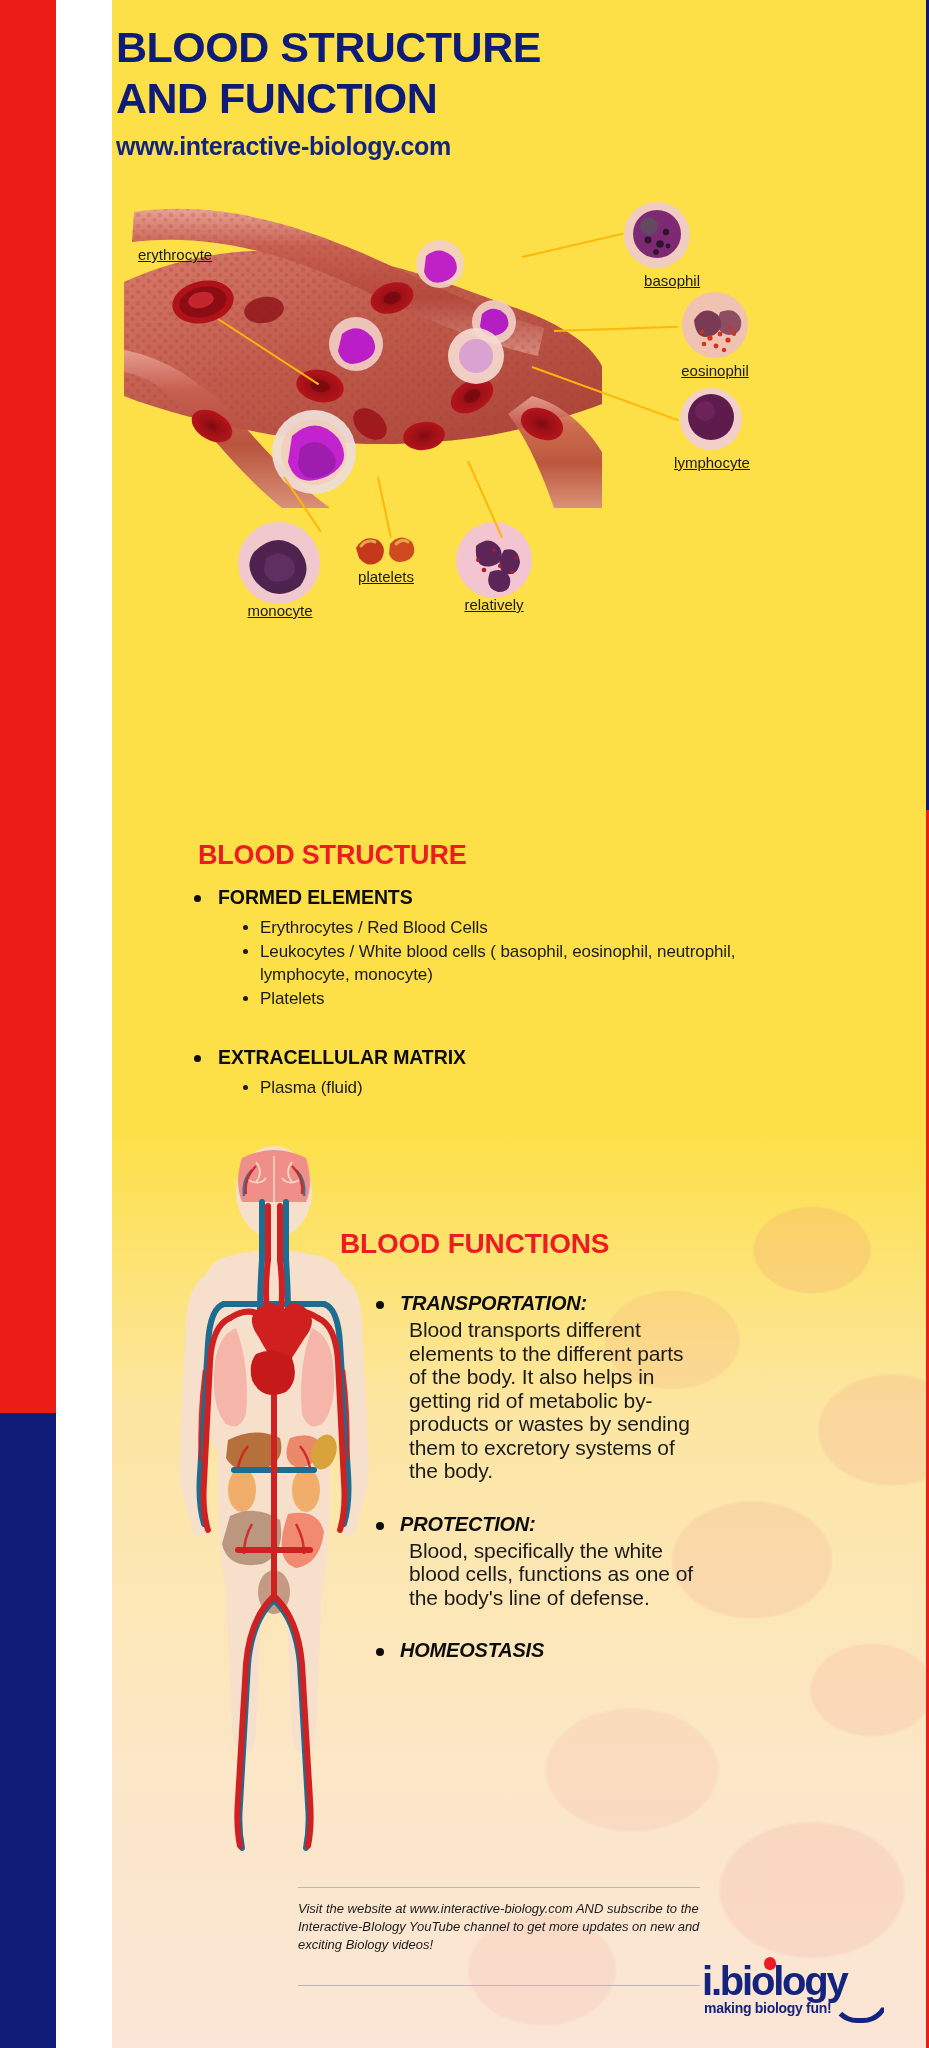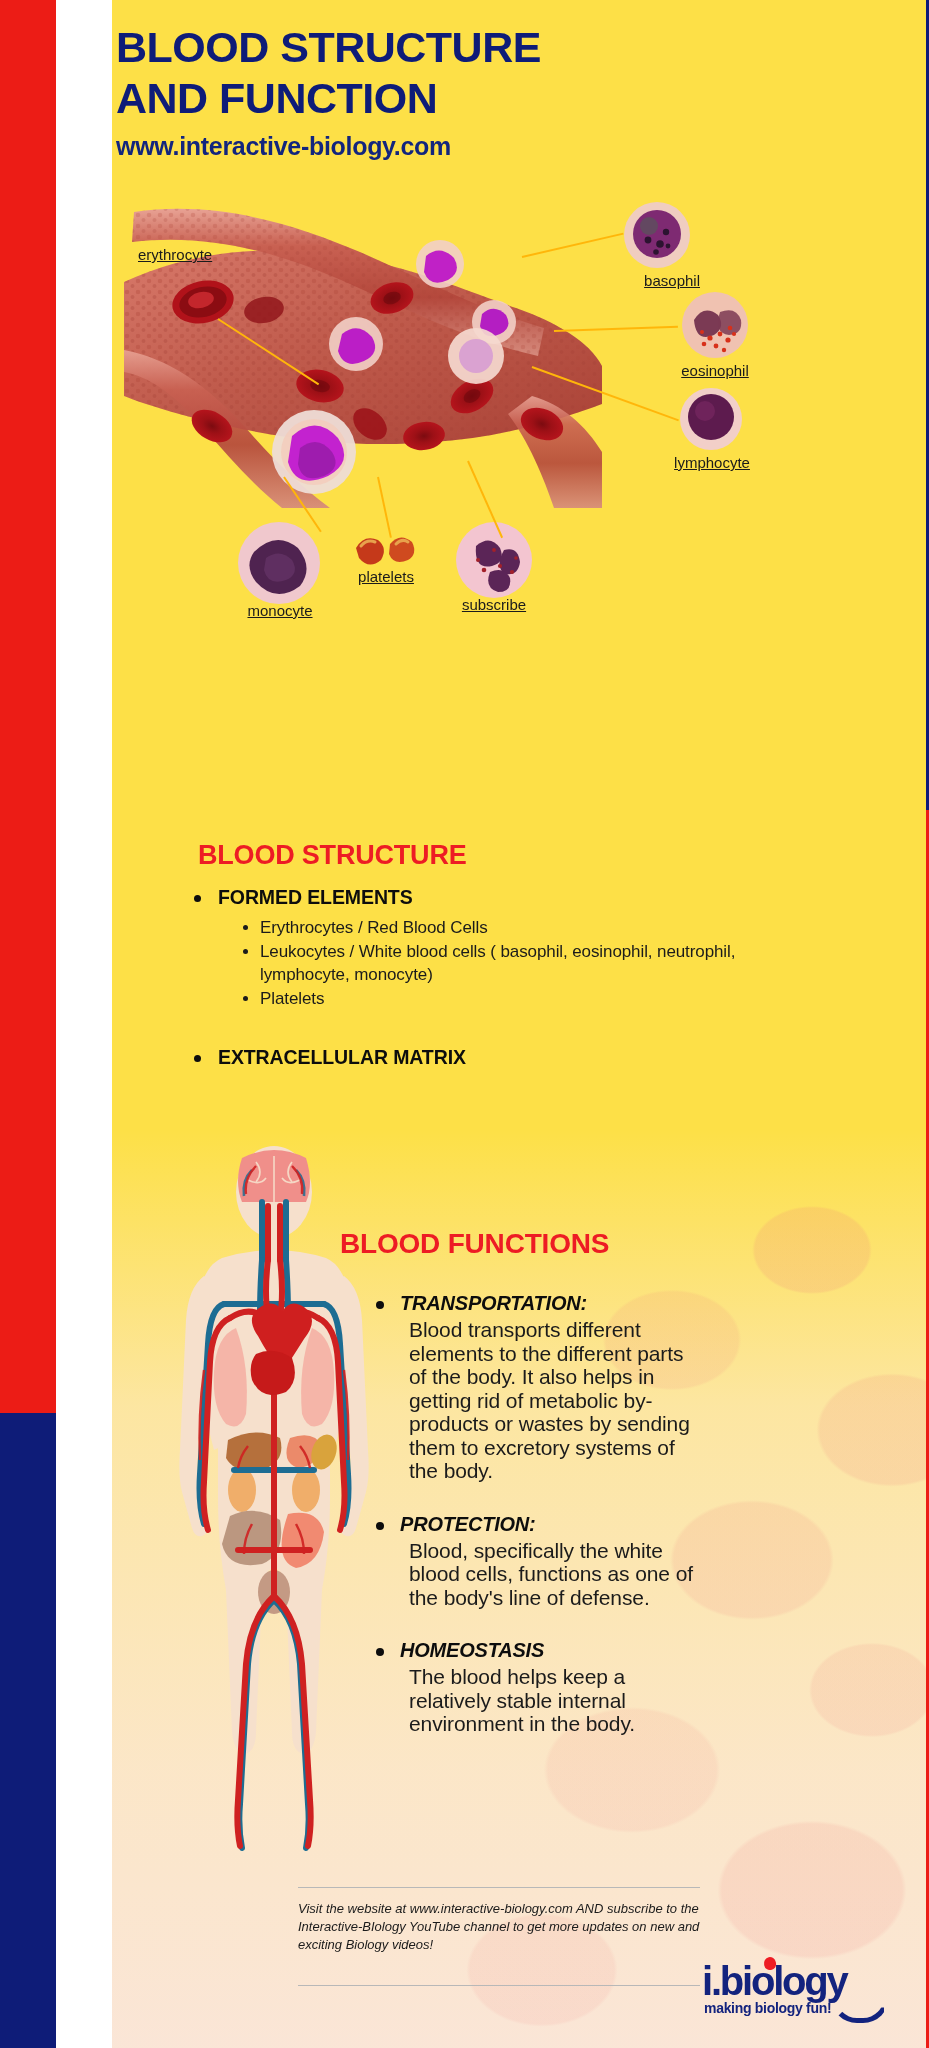--- a/index.html
+++ b/index.html
@@ -376,40 +376,43 @@
         <path d="M36 52 q14 -6 20 6 q2 14 -12 14 q-14 -4 -8 -20 Z" fill="#5b2557"></path>
         <g fill="#a3202a">
           <circle cx="30" cy="50" r="2.3"></circle>
             <circle cx="46" cy="46" r="2.1"></circle>
           <circle cx="24" cy="40" r="2"></circle>
             <circle cx="58" cy="52" r="2.1"></circle>
           <circle cx="40" cy="30" r="1.9"></circle>
             <circle cx="62" cy="38" r="1.8"></circle>
         </g>
       </svg>
-      <div class="cell-label" style="left:318px; top:406px; width:104px;">subscribe</div>
+      <div class="cell-label" style="left:318px; top:406px; width:104px;">relatively</div>
       <div class="leader" style="left:344px; top:270px; width:84px; transform:rotate(66deg);"></div>
     </div>
 
     <div class="section-head" id="structure-head">BLOOD STRUCTURE</div>
 
     <ul class="lvl1" style="top:886px;">
       <li>
         <span>FORMED ELEMENTS</span>
         <ul class="lvl2">
           <li>Erythrocytes / Red Blood Cells</li>
           <li>Leukocytes / White blood cells ( basophil, eosinophil, neutrophil, lymphocyte, monocyte)</li>
           <li>Platelets</li>
         </ul>
       </li>
     </ul>
 
     <ul class="lvl1" style="top:1046px;">
       <li>
         <span>EXTRACELLULAR MATRIX</span>
+        <ul class="lvl2">
+          <li>Plasma (fluid)</li>
+        </ul>
       </li>
     </ul>
 
     <svg id="body-figure" viewBox="0 0 220 720">
 
       <g fill="#f6e0cc">
         <ellipse cx="110" cy="52" rx="38" ry="46"></ellipse>
         <rect x="96" y="86" width="28" height="34" rx="8"></rect>
         <path d="M58 118 q52 -16 104 0 q18 8 22 36 l0 86 q-4 34 -14 70 l-12 -6 q8 -44 8 -76
                  l0 130 q0 48 -8 92 l-6 142 q-2 20 -12 22 q-12 -2 -12 -22 l-6 -138 q-2 -26 -12 -26
@@ -504,21 +507,20 @@
       <li>
         <span class="fn-title">TRANSPORTATION:</span>
         <span class="fn-body">Blood transports different elements to the different parts of the body. It also helps in getting rid of metabolic by-products or wastes by sending them to excretory systems of the body.</span>
       </li>
       <li>
         <span class="fn-title">PROTECTION:</span>
         <span class="fn-body">Blood, specifically the white blood cells, functions as one of the body's line of defense.</span>
       </li>
       <li>
         <span class="fn-title">HOMEOSTASIS</span>
-        <span class="fn-body">The blood helps keep a relatively stable internal environment in the body.</span>
       </li>
     </ul>
 
     <div id="footer-rule-top"></div>
     <div id="footer-note">Visit the website at www.interactive-biology.com AND subscribe to the Interactive-BIology YouTube channel to get more updates on new and exciting Biology videos!</div>
     <div id="footer-rule-bot"></div>
 
     <div id="logo">
       <div id="logo-word">i.biology</div>
       <div id="logo-dot"></div>

